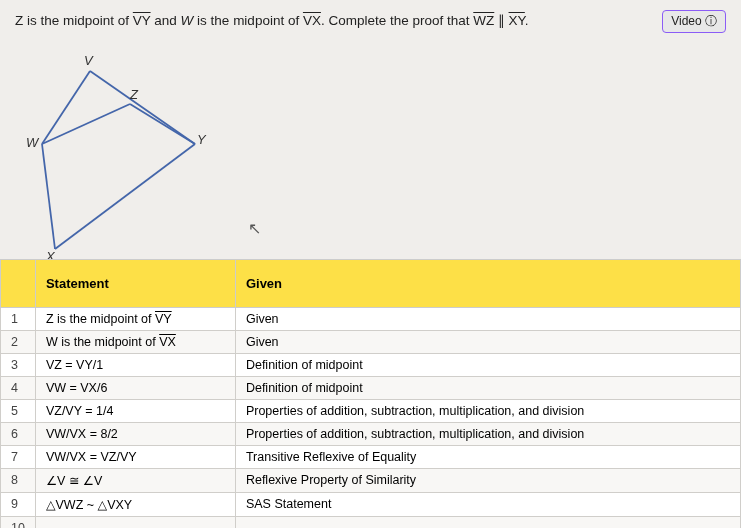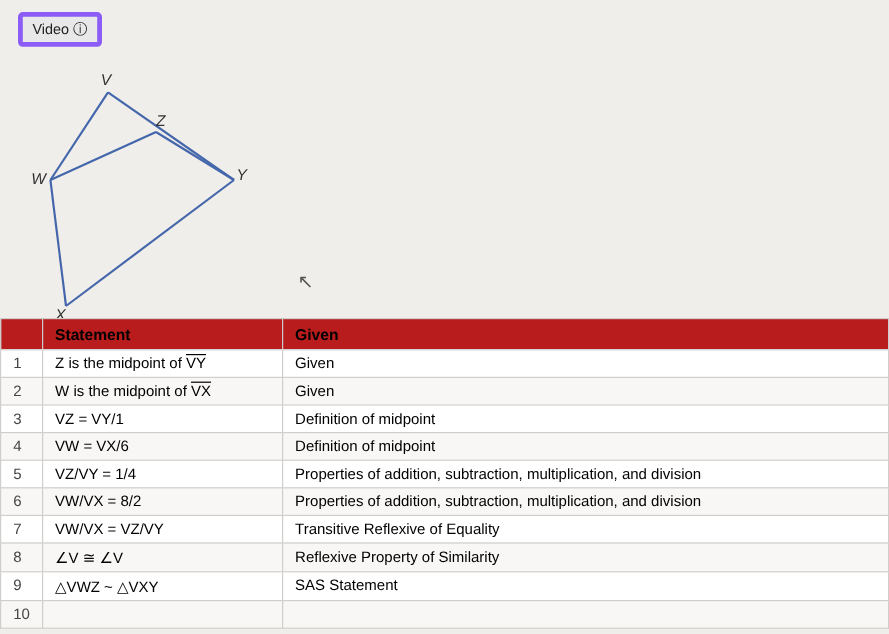--- a/index.html
+++ b/index.html
@@ -22,41 +22,41 @@
       justify-content: space-between;
     }
     .header-text {
       font-size: 13.5px;
     }
     .header-text .overline {
       text-decoration: overline;
     }
     .video-btn {
       background: #e8e8e8;
-      border: 4px solid #8b5cf6;
+      border: 1px solid #8b5cf6;
       border-radius: 4px;
       padding: 2px 8px;
       font-size: 12px;
       cursor: pointer;
     }
     .diagram-area {
       width: 100%;
       height: 220px;
       background: #f0eeeb;
       position: relative;
     }
     .proof-table {
       width: 100%;
       border-collapse: collapse;
       background: #fff;
     }
     .proof-table th {
-      background: #b91c1c;
+      background: #fde047;
       text-align: left;
-      padding: 5px 10px;
+      padding: 16px 10px;
       font-size: 13px;
       font-weight: bold;
       border: 1px solid #ccc;
     }
     .proof-table td {
       padding: 4px 10px;
       border: 1px solid #d0ceca;
       font-size: 12.5px;
       vertical-align: middle;
     }
@@ -78,20 +78,23 @@
       width: auto;
     }
     .overline {
       text-decoration: overline;
     }
   </style>
 </head>
 <body>
 
 <div class="header-bar">
+  <span class="header-text">
+    Z is the midpoint of <span class="overline">VY</span> and <em>W</em> is the midpoint of <span class="overline">VX</span>. Complete the proof that <span class="overline">WZ</span> ∥ <span class="overline">XY</span>.
+  </span>
   <span class="video-btn">Video ⓘ</span>
 </div>
 
 <div class="diagram-area">
   <svg width="320" height="220" style="position:absolute; left:0; top:0;">
 
     <line x1="90" y1="32" x2="42" y2="105" stroke="#4466aa" stroke-width="1.8"></line>
     <line x1="42" y1="105" x2="55" y2="210" stroke="#4466aa" stroke-width="1.8"></line>
     <line x1="55" y1="210" x2="195" y2="105" stroke="#4466aa" stroke-width="1.8"></line>
     <line x1="195" y1="105" x2="90" y2="32" stroke="#4466aa" stroke-width="1.8"></line>

